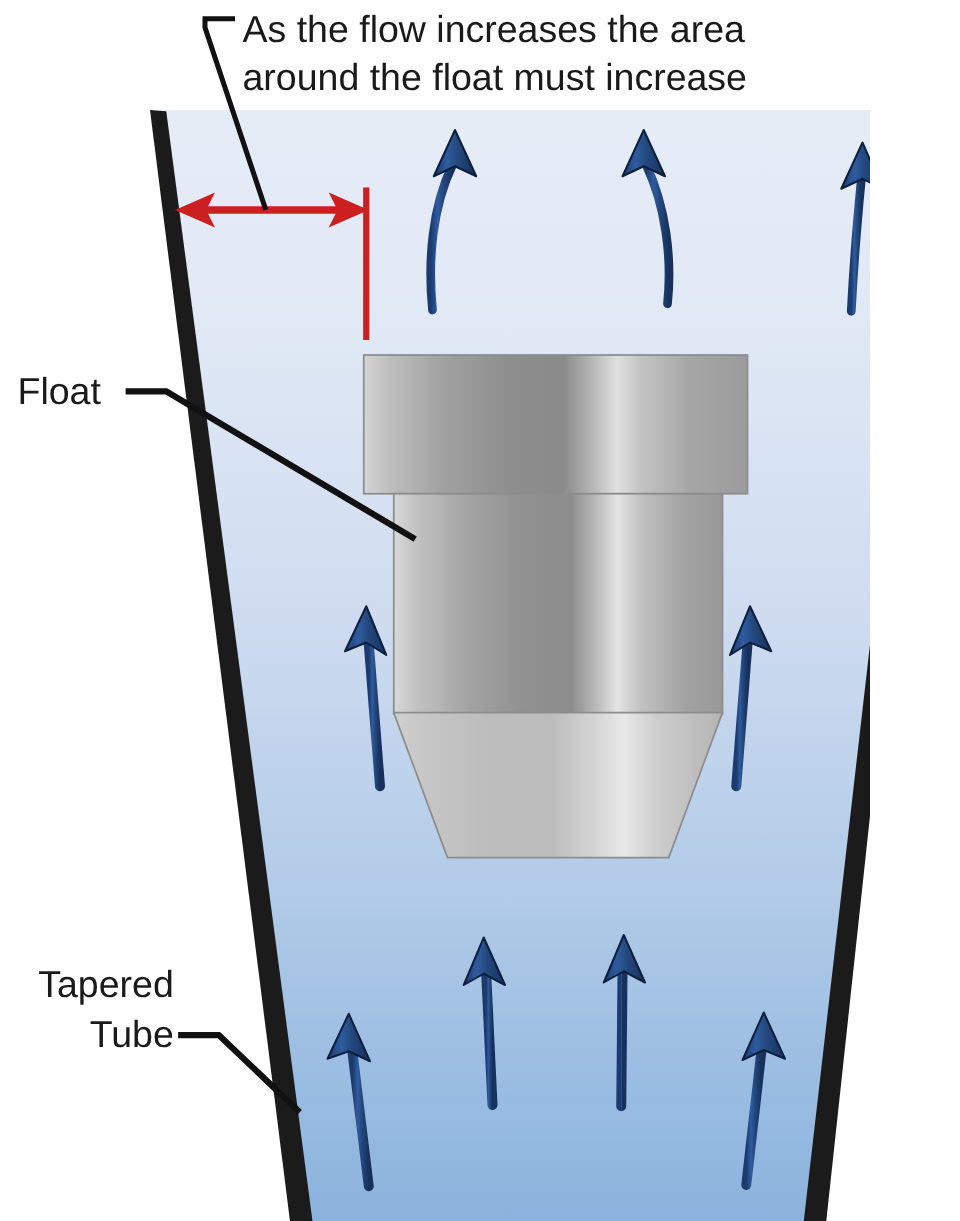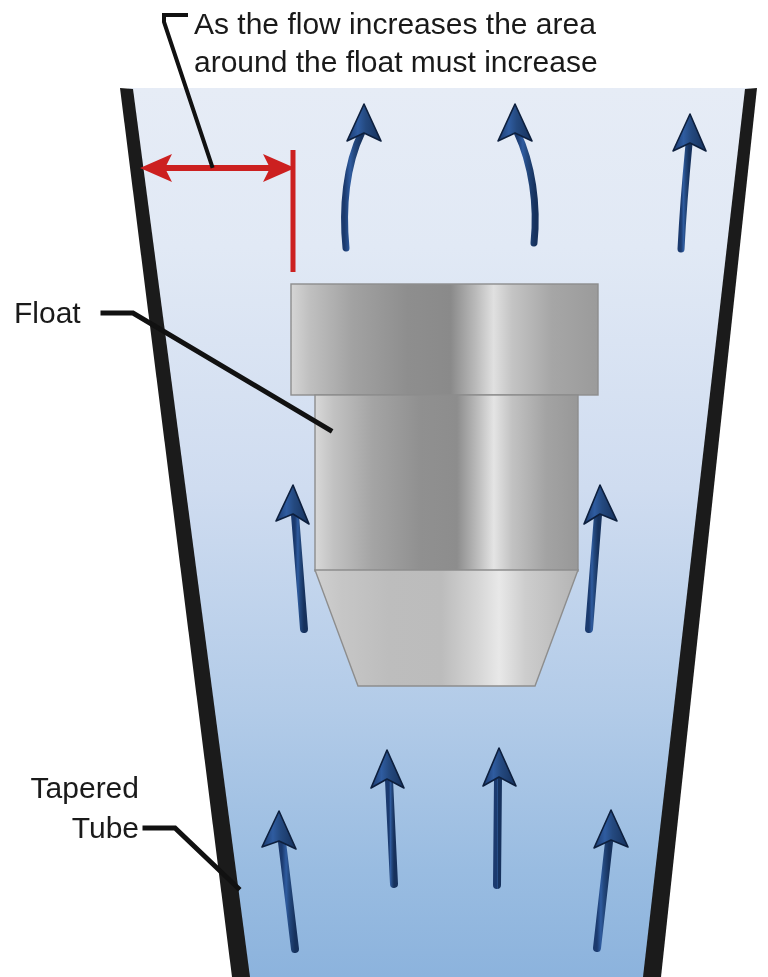--- a/index.html
+++ b/index.html
@@ -2,21 +2,21 @@
 <html><head>
 <meta charset="utf-8">
 <style>
   html, body {
     margin: 0;
     padding: 0;
     background: #ffffff;
   }
   #stage {
     position: relative;
-    width: 768px;
+    width: 696px;
     height: 977px;
     background: #ffffff;
     overflow: hidden;
     font-family: "Liberation Sans", sans-serif;
   }
   #diagram {
     position: absolute;
     left: 0;
     top: 0;
     width: 768px;

